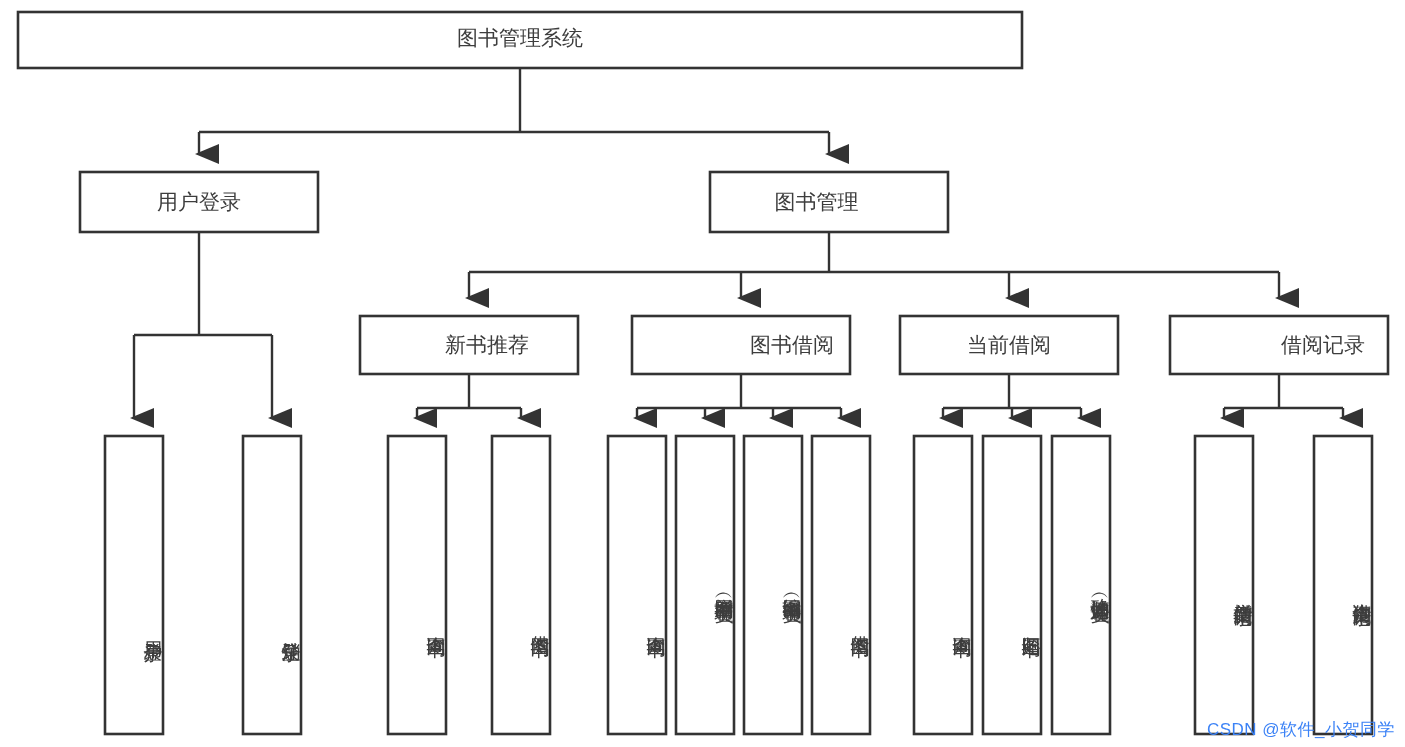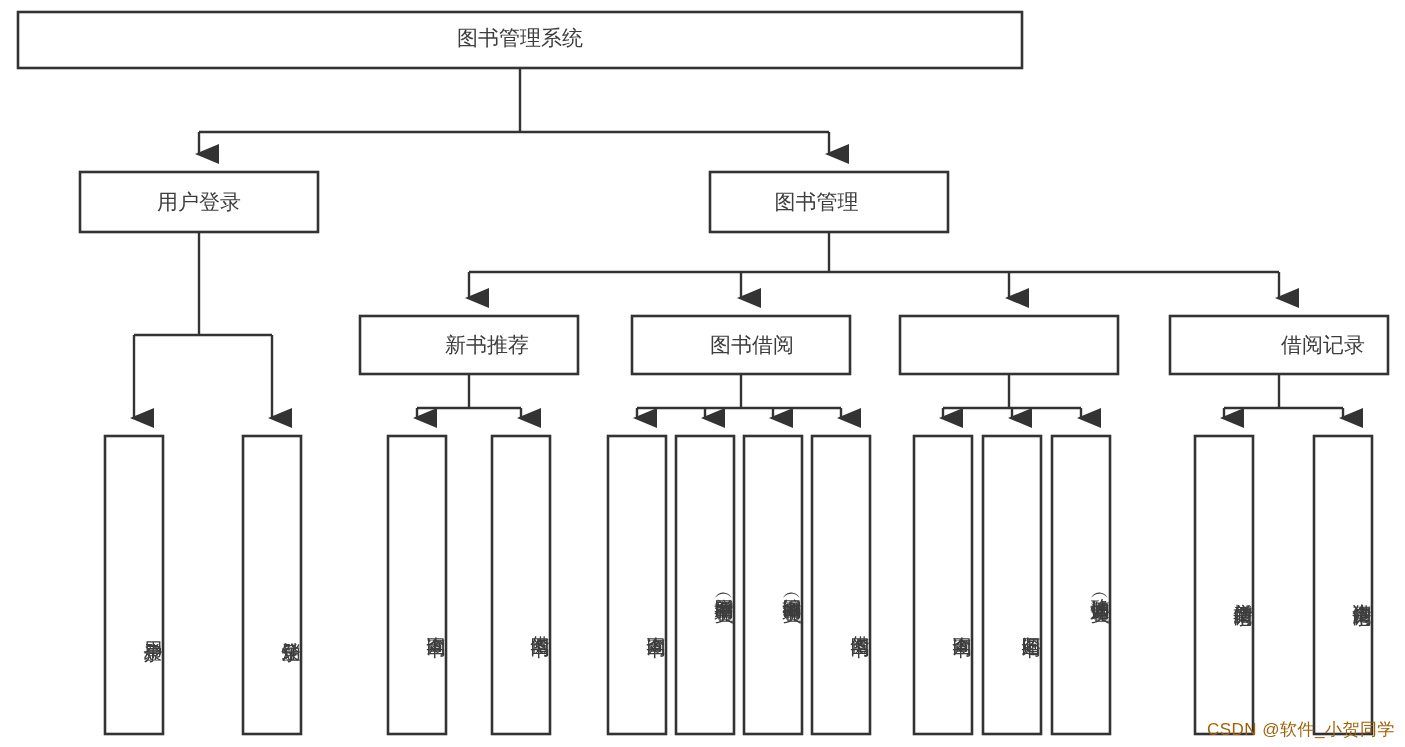--- a/index.html
+++ b/index.html
@@ -4,21 +4,21 @@
 <style>
   html,body{margin:0;padding:0;background:#ffffff;}
   body{width:1405px;height:747px;font-family:"Liberation Sans","DejaVu Sans",sans-serif;overflow:hidden;}
   #stage{position:relative;width:1405px;height:747px;background:#fff;}
   svg{position:absolute;left:0;top:0;}
   .watermark{
     position:absolute;
     right:10px;
     bottom:6px;
     font-size:17px;
-    color:#a16207;
+    color:#3b82f6;
     font-family:"Liberation Sans","DejaVu Sans",sans-serif;
     white-space:nowrap;
     letter-spacing:0.5px;
   }
   .vbox-text{
     position:absolute;
     writing-mode:vertical-rl;
     text-orientation:upright;
     font-family:"Liberation Sans","DejaVu Sans",sans-serif;
     font-size:19px;
@@ -125,21 +125,22 @@
       <rect x="1314" y="436" width="58" height="298"></rect>
     </g>
   </svg>
 
   <div class="hbox-text" style="left:18px;top:12px;width:1004px;height:52px;">图书管理系统</div>
 
   <div class="hbox-text" style="left:80px;top:172px;width:238px;height:60px;">用户登录</div>
   <div class="hbox-text" style="left:710px;top:172px;width:213px;height:60px;">图书管理</div>
 
   <div class="hbox-text" style="left:360px;top:316px;width:254px;height:58px;">新书推荐</div>
-  <div class="hbox-text" style="left:632px;top:316px;width:240px;height:58px;">图书借阅</div>
+  <div class="hbox-text" style="left:632px;top:316px;width:240px;height:58px;padding-left:40px;">图书借阅</div>
+  <div class="hbox-text" style="left:900px;top:316px;width:218px;height:58px;">当前借阅</div>
   <div class="hbox-text" style="left:1170px;top:316px;width:218px;height:58px;padding-left:44px;">借阅记录</div>
 
   <div class="vbox-text" style="left:105px;top:528px;width:58px;height:200px;">用户登录</div>
   <div class="vbox-text" style="left:243px;top:528px;width:58px;height:200px;">注销登录</div>
 
   <div class="vbox-text" style="left:388px;top:518px;width:58px;height:210px;">查询图书</div>
   <div class="vbox-text" style="left:492px;top:518px;width:58px;height:210px;">借阅图书</div>
 
   <div class="vbox-text" style="left:608px;top:518px;width:58px;height:210px;">查询图书</div>
   <div class="vbox-text" style="left:676px;top:446px;width:58px;height:282px;">新增图书（管理员）</div>

